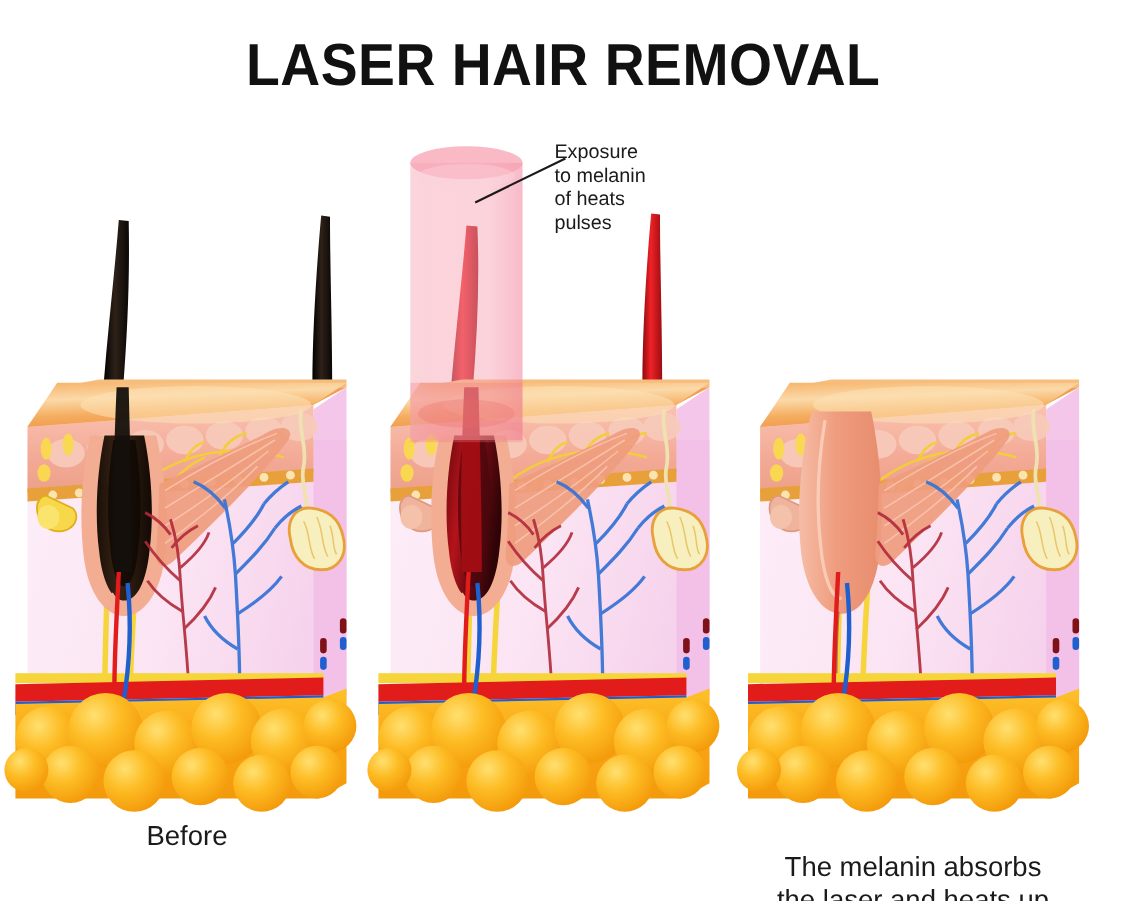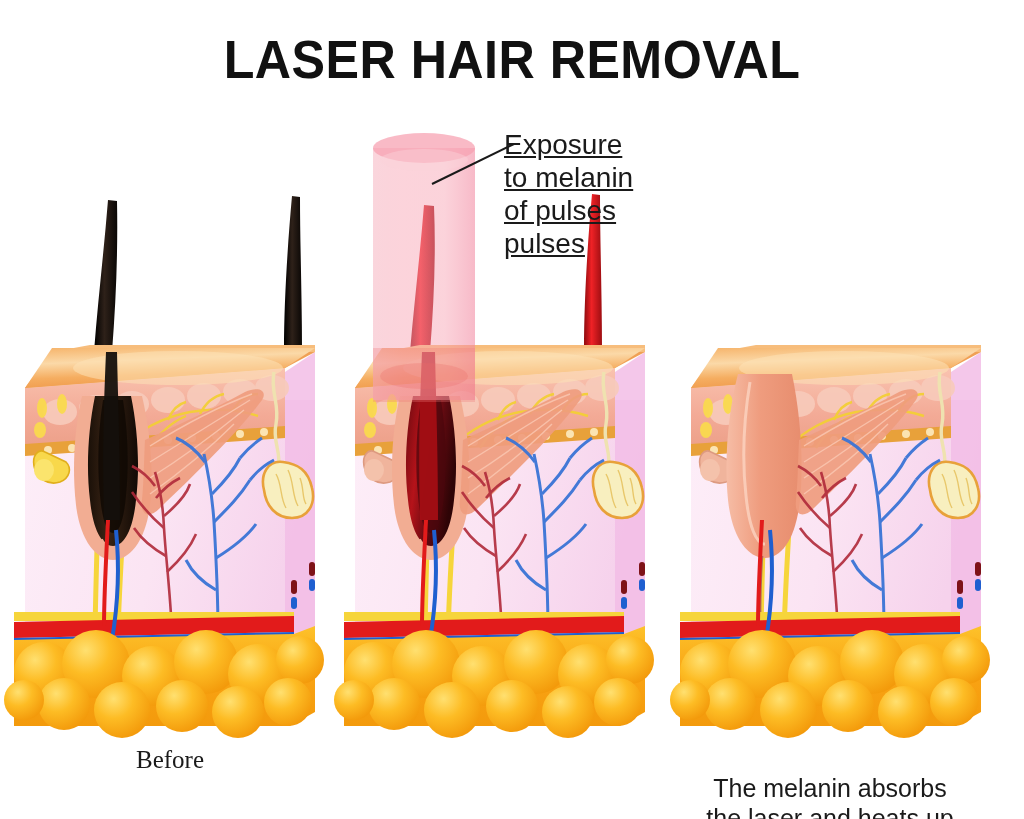--- a/index.html
+++ b/index.html
@@ -20,34 +20,33 @@
     letter-spacing:0.5px;
     color:#111111;
     font-family:"Liberation Sans","DejaVu Sans",sans-serif;
     transform:scaleX(0.93);
     white-space:nowrap;
   }
 
   
   #callout{
     position:absolute;left:504px;top:128px;width:180px;
-    font-size:28px;line-height:1.18;color:#1a1a1a;
+    font-size:18px;line-height:1.18;color:#1a1a1a;
     font-family:"Liberation Sans","DejaVu Sans",sans-serif;
-    text-decoration:underline;
   }
   #callout div{white-space:nowrap;}
   #leader{position:absolute;left:430px;top:140px;width:90px;height:50px;}
 
   
   .caption{
     position:absolute;text-align:center;
     font-size:25px;line-height:1.2;color:#1a1a1a;
     font-family:"Liberation Sans","DejaVu Sans",sans-serif;
   }
-  #cap-before{left:30px;top:745px;width:280px;font-family:Liberation Serif, serif;}
+  #cap-before{left:30px;top:745px;width:280px;}
   #cap-middle{left:330px;top:730px;width:340px;margin-top:43px;}
 
   
   .panel{position:absolute;top:0;width:340px;height:819px;}
   #panel-before{left:0px;}
   #panel-middle{left:330px;}
   #panel-after{left:666px;}
 
   .blocksvg{position:absolute;left:0;top:0;width:340px;height:760px;}
   .hairsvg{position:absolute;left:0;top:0;width:340px;height:420px;}
@@ -625,17 +624,17 @@
     </svg>
 
   </div>
 
   <svg id="leader" viewBox="0 0 90 50">
     <line x1="2" y1="44" x2="84" y2="4" stroke="#1a1a1a" stroke-width="2"></line>
   </svg>
   <div id="callout">
     <div>Exposure</div>
     <div>to melanin</div>
-    <div>of pulses</div>
+    <div>of heats</div>
     <div>pulses</div>
   </div>
 
 </div>
 
 </body></html>

